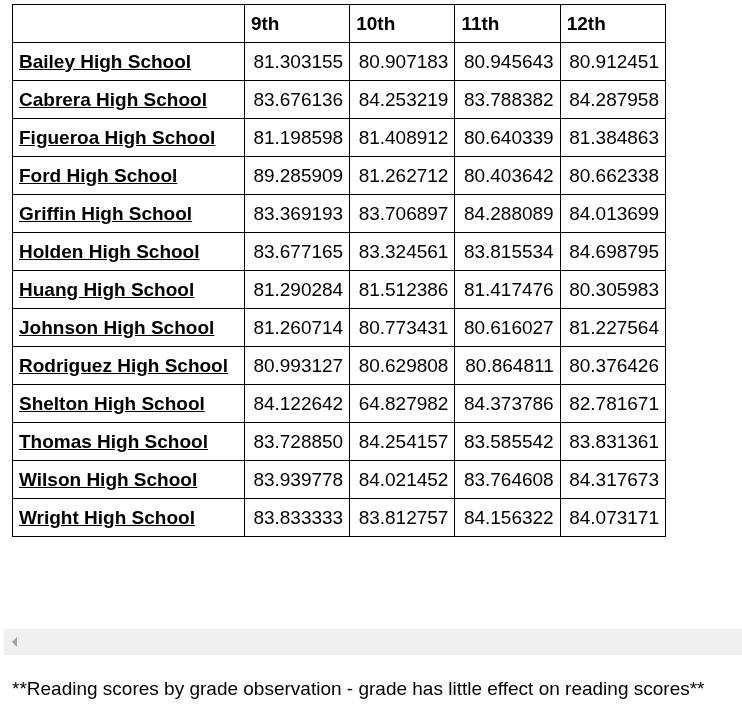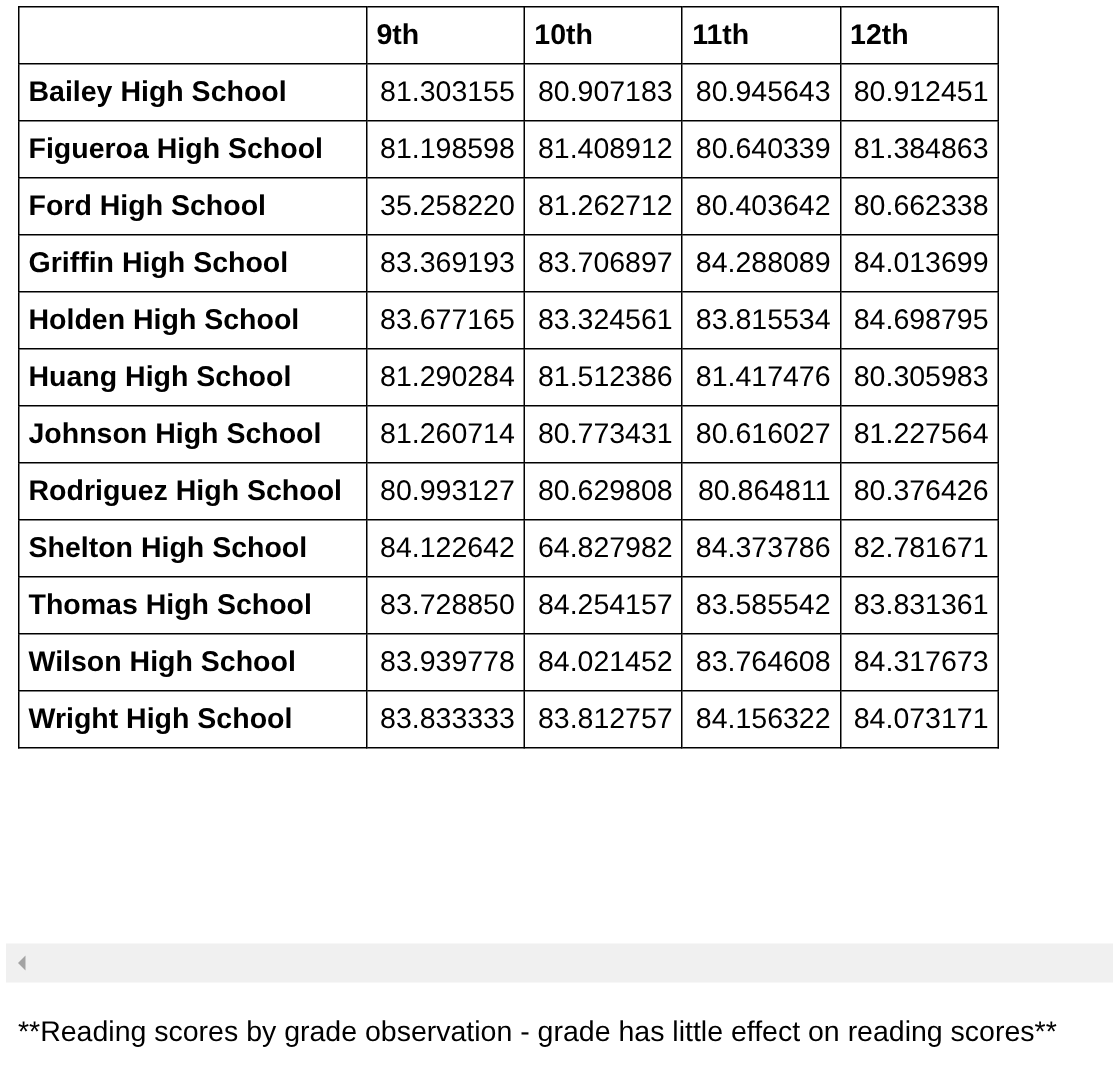--- a/index.html
+++ b/index.html
@@ -30,20 +30,21 @@
       white-space: nowrap;
       box-sizing: border-box;
     }
     table.df thead th {
       text-align: left;
       font-weight: bold;
     }
     table.df tbody th {
       text-align: left;
       font-weight: bold;
+      text-decoration: underline;
     }
     table.df tbody td {
       text-align: right;
       font-weight: normal;
       margin-top: 16px;
     }
     col.c0 { width: 235px; }
     col.c1 { width: 106px; }
     col.c2 { width: 106px; }
     col.c3 { width: 106px; }
@@ -98,29 +99,36 @@
     </thead>
     <tbody>
       <tr>
         <th>Bailey High School</th>
         <td>81.303155</td>
         <td>80.907183</td>
         <td>80.945643</td>
         <td>80.912451</td>
       </tr>
       <tr>
+        <th>Cabrera High School</th>
+        <td>83.676136</td>
+        <td>84.253219</td>
+        <td>83.788382</td>
+        <td>84.287958</td>
+      </tr>
+      <tr>
         <th>Figueroa High School</th>
         <td>81.198598</td>
         <td>81.408912</td>
         <td>80.640339</td>
         <td>81.384863</td>
       </tr>
       <tr>
         <th>Ford High School</th>
-        <td>35.258220</td>
+        <td>89.285909</td>
         <td>81.262712</td>
         <td>80.403642</td>
         <td>80.662338</td>
       </tr>
       <tr>
         <th>Griffin High School</th>
         <td>83.369193</td>
         <td>83.706897</td>
         <td>84.288089</td>
         <td>84.013699</td>

